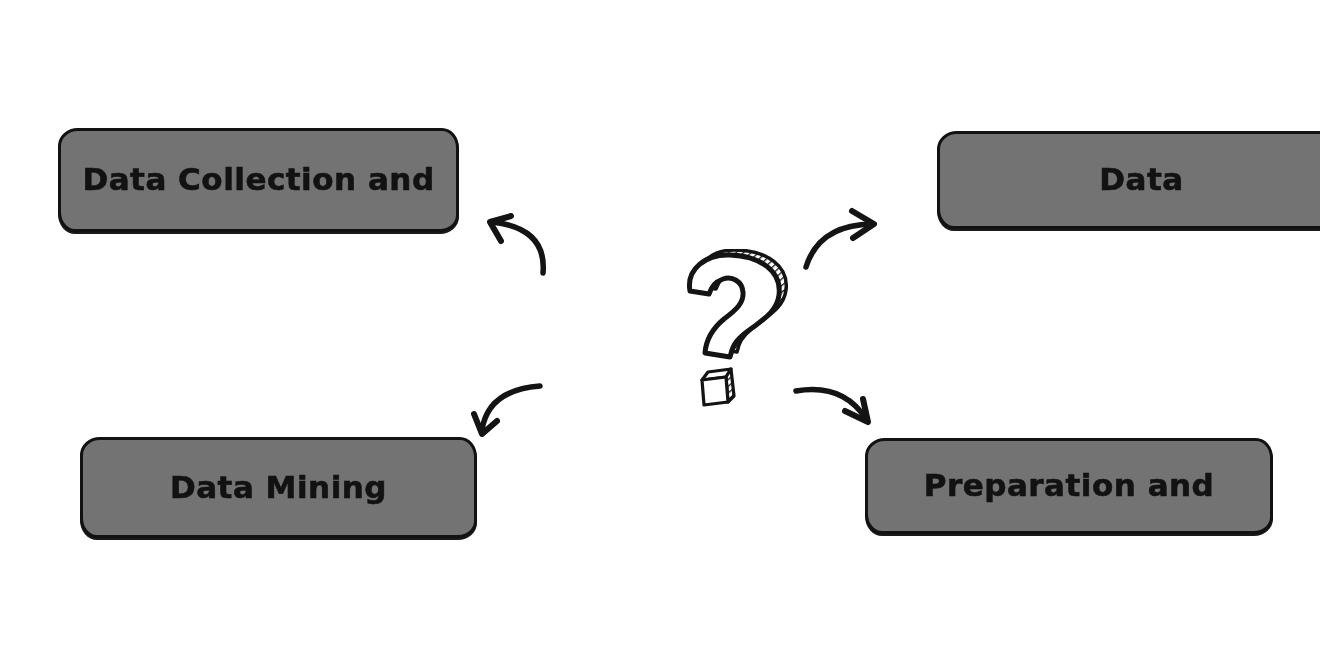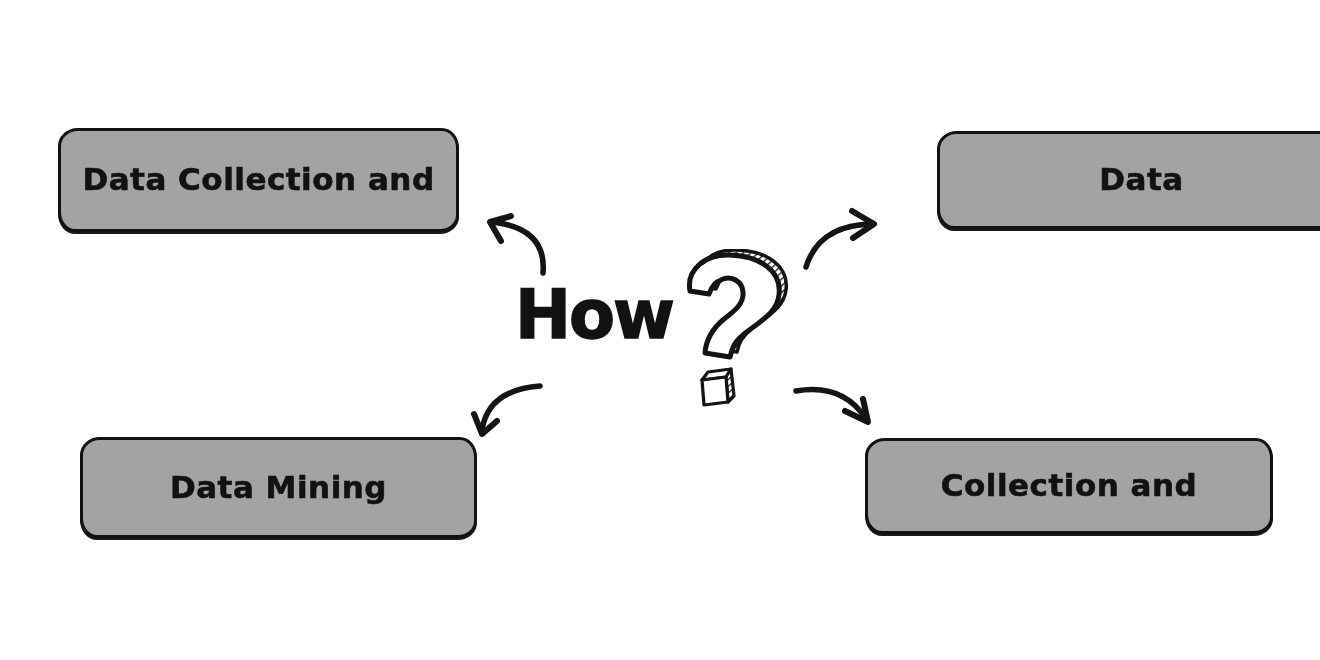--- a/index.html
+++ b/index.html
@@ -16,21 +16,21 @@
     position: absolute;
     left: 0; top: 0;
     width: 1320px; height: 660px;
     pointer-events: none;
   }
   .node {
     position: absolute;
     border: 3.5px solid #121212;
     border-radius: 20px 17px 19px 17px / 18px 20px 17px 20px;
     box-shadow: 0 2px 0 0 #1a1a1a;
-    background: #a3a3a3;
+    background: #737373;
     display: flex;
     flex-direction: row;
     align-items: center;
     justify-content: center;
     text-align: center;
     font-weight: bold;
     font-size: 31px;
     line-height: 1.34;
     letter-spacing: 0.5px;
     -webkit-text-stroke: 0.6px #121212;
@@ -76,21 +76,20 @@
     <g>
       <path class="shaft" d="M 540 386 Q 488 390 482 430"></path>
       <path class="head" d="M 474 414 L 482 434 L 497 421"></path>
     </g>
     <g>
       <path class="shaft" d="M 796 391 Q 843 383 866 419"></path>
       <path class="head" d="M 845 411 L 868 422 L 863 399"></path>
     </g>
   </svg>
 
-  <div class="how">How</div>
 
   <svg class="qmark" viewBox="0 0 115 165" aria-label="?">
     <defs>
       <pattern id="hatch" width="5" height="5" patternUnits="userSpaceOnUse" patternTransform="rotate(48)">
         <rect width="5" height="5" fill="#ffffff"></rect>
         <line x1="0" y1="0" x2="0" y2="5" stroke="#141414" stroke-width="2.6"></line>
       </pattern>
     </defs>
 
     <path transform="translate(7,-5)" d="M 12 42 C 8 20, 28 5, 52 6 C 82 7, 104 22, 101 46 C 99 62, 86 70, 74 79 C 64 86, 57 92, 54 101 L 52 108 L 27 104 C 28 90, 34 80, 46 70 C 58 61, 66 54, 65 43 C 64 32, 54 27, 45 30 C 37 33, 34 37, 31 45 Z" fill="url(#hatch)" stroke="#141414" stroke-width="3.5" stroke-linejoin="round"></path>
@@ -110,16 +109,16 @@
 
   <div class="node node-tr">
     <div>Data</div>
   </div>
 
   <div class="node node-bl">
     <div>Data Mining</div>
   </div>
 
   <div class="node node-br">
-    <div>Collection and</div>
+    <div>Preparation and</div>
   </div>
 
 </div>
 
 </body></html>

